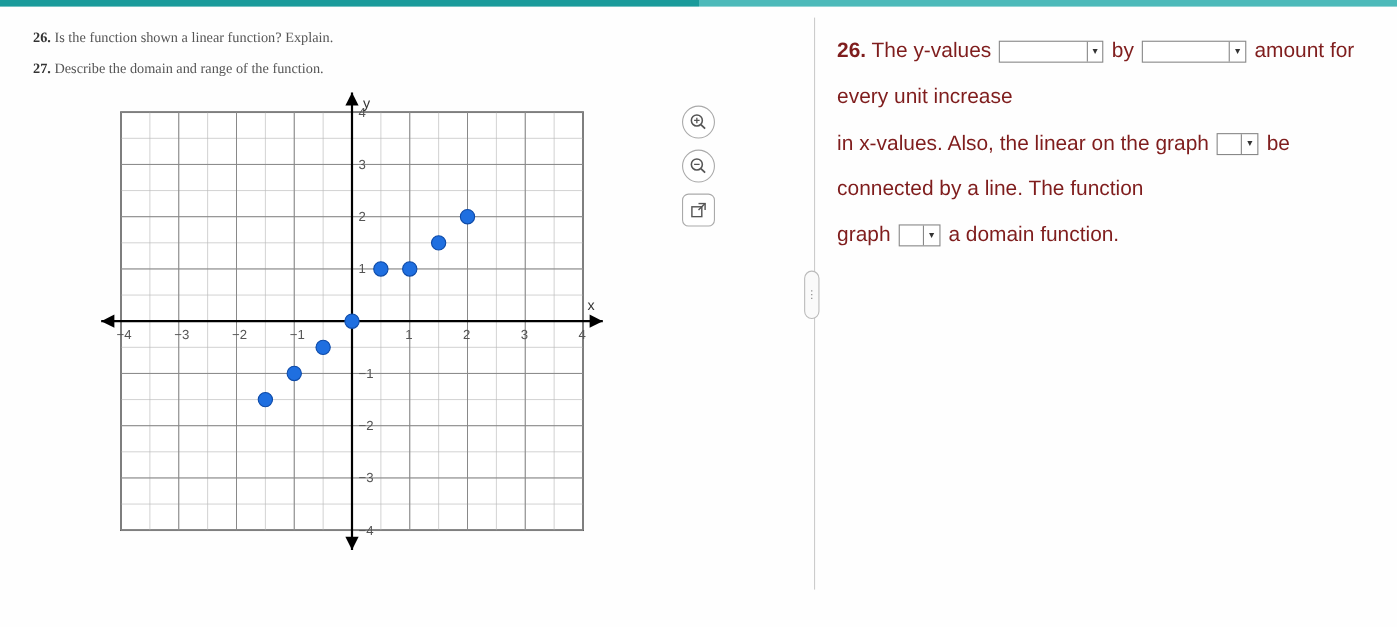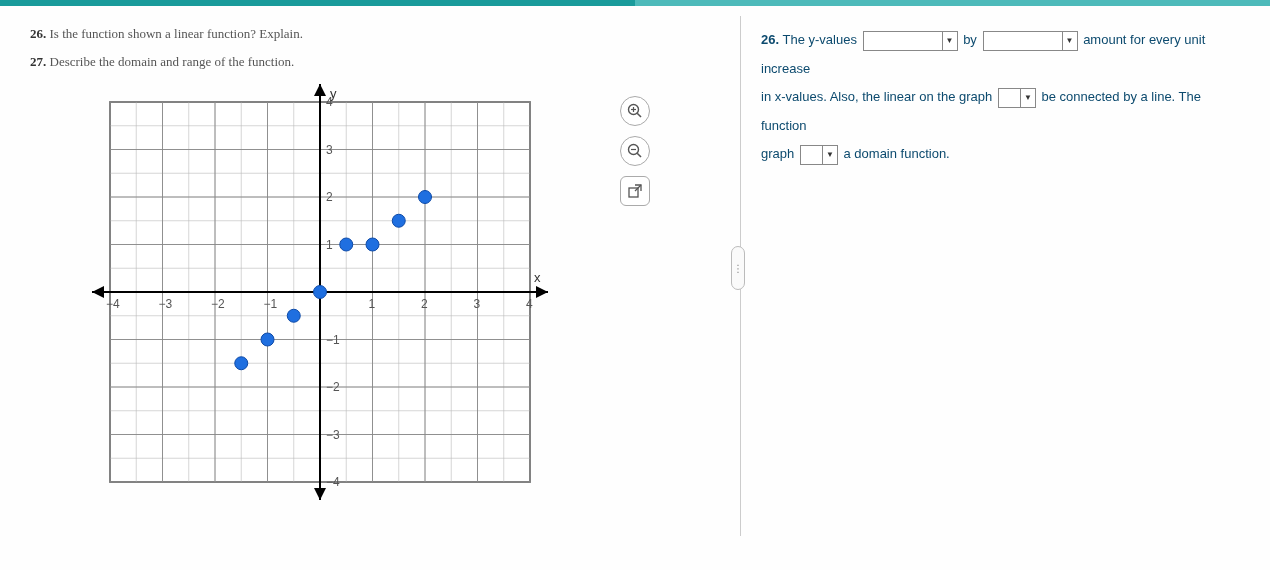--- a/index.html
+++ b/index.html
@@ -72,22 +72,22 @@
     display: flex;
     align-items: center;
     justify-content: center;
     font-size: 14px;
     cursor: pointer;
     color: #555;
   }
   .tool-btn.square { border-radius: 6px; }
   .answer-line {
     line-height: 2.2;
-    font-size: 13px;
-    color: #0c4a6e;
+    font-size: 19px;
+    color: #7f1d1d;
   }
   .answer-line .num { font-weight: bold; }
   .dropdown {
     display: inline-block;
     border: 1px solid #888;
     background: #fff;
     height: 20px;
     vertical-align: middle;
     position: relative;
     margin: 0 2px;

